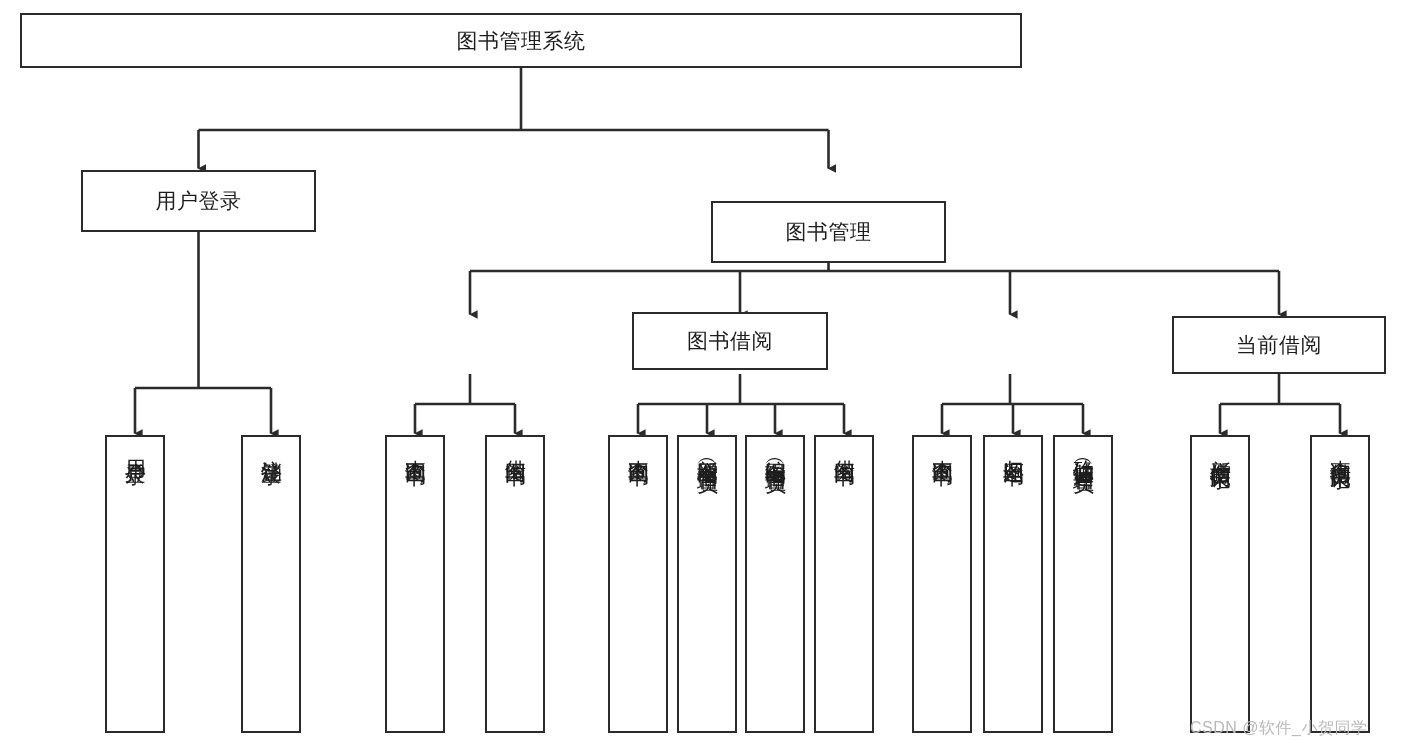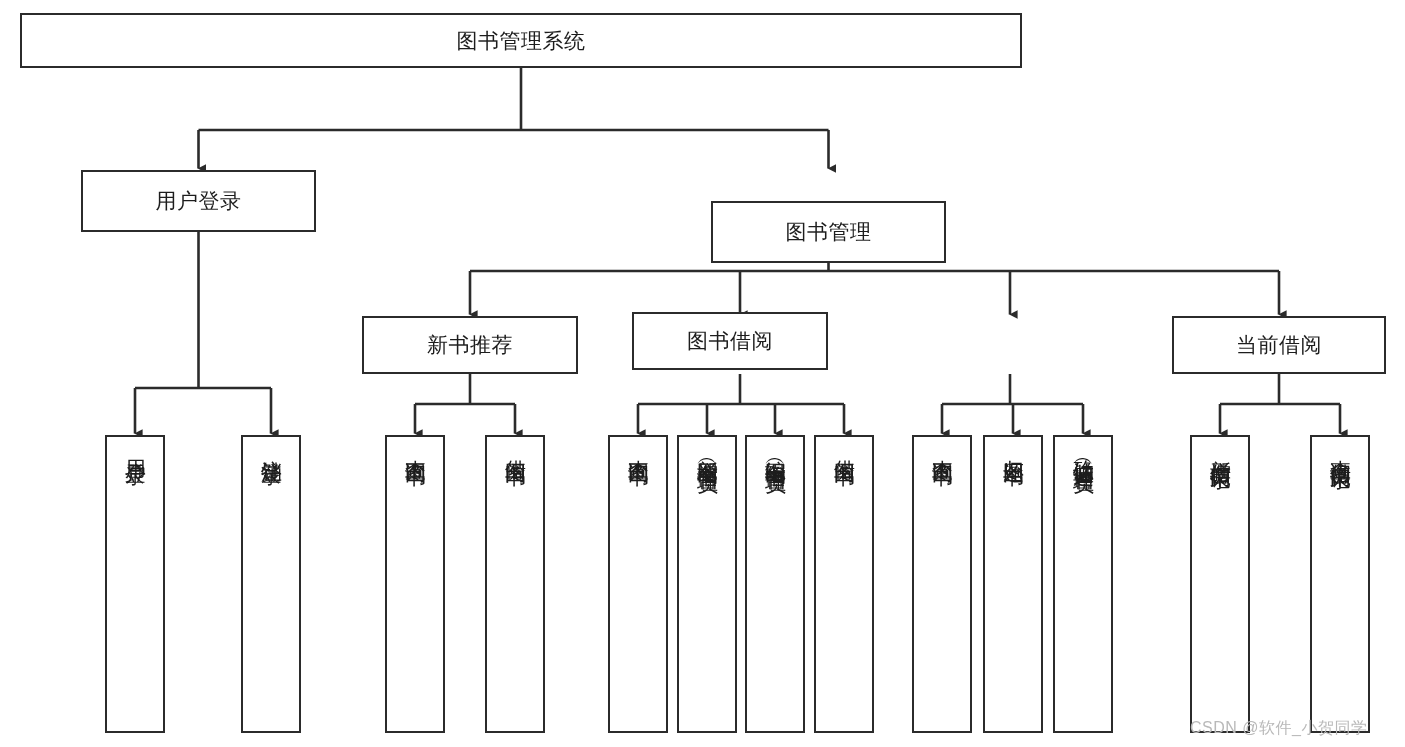--- a/index.html
+++ b/index.html
@@ -118,23 +118,20 @@
     <span class="node-label-h">图书管理系统</span>
   </div>
 
   <div class="node-box level2-node" style="left: 81px; top: 170px; width: 235px; height: 62px;">
     <span class="node-label-h">用户登录</span>
   </div>
   <div class="node-box level2-node" style="left: 711px; top: 170px; width: 235px; height: 62px; margin-top: 31px;">
     <span class="node-label-h">图书管理</span>
   </div>
 
-  <div class="node-box level3-node" style="left: 362px; top: 316px; width: 216px; height: 58px;">
-    <span class="node-label-h">新书推荐</span>
-  </div>
   <div class="node-box level3-node" style="left: 632px; top: 312px; width: 196px; height: 58px;">
     <span class="node-label-h">图书借阅</span>
   </div>
   <div class="node-box level3-node" style="left: 1172px; top: 316px; width: 214px; height: 58px;">
     <span class="node-label-h">当前借阅</span>
   </div>
 
   <div class="node-box leaf-node" style="left: 105px; top: 435px; width: 60px; height: 298px;">
     <span class="node-label-v">用户登录</span>
   </div>

